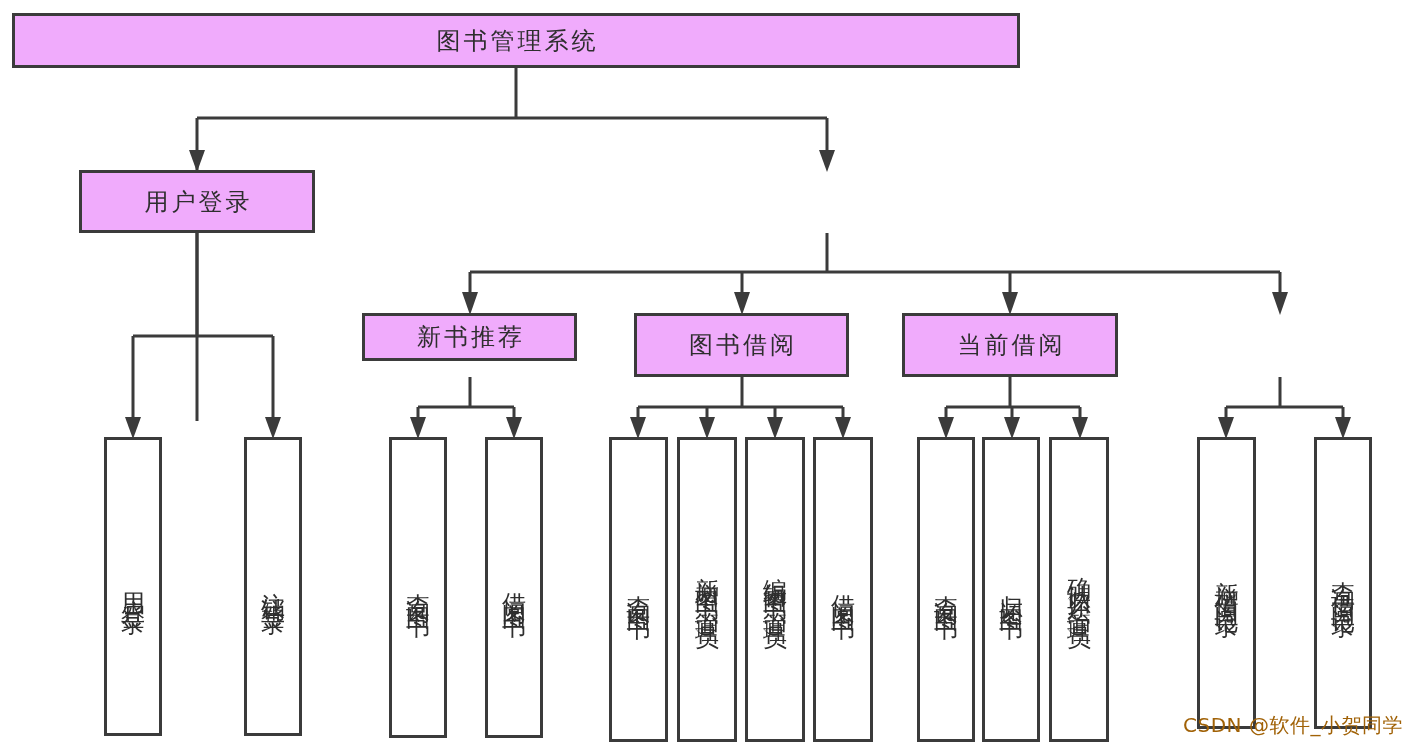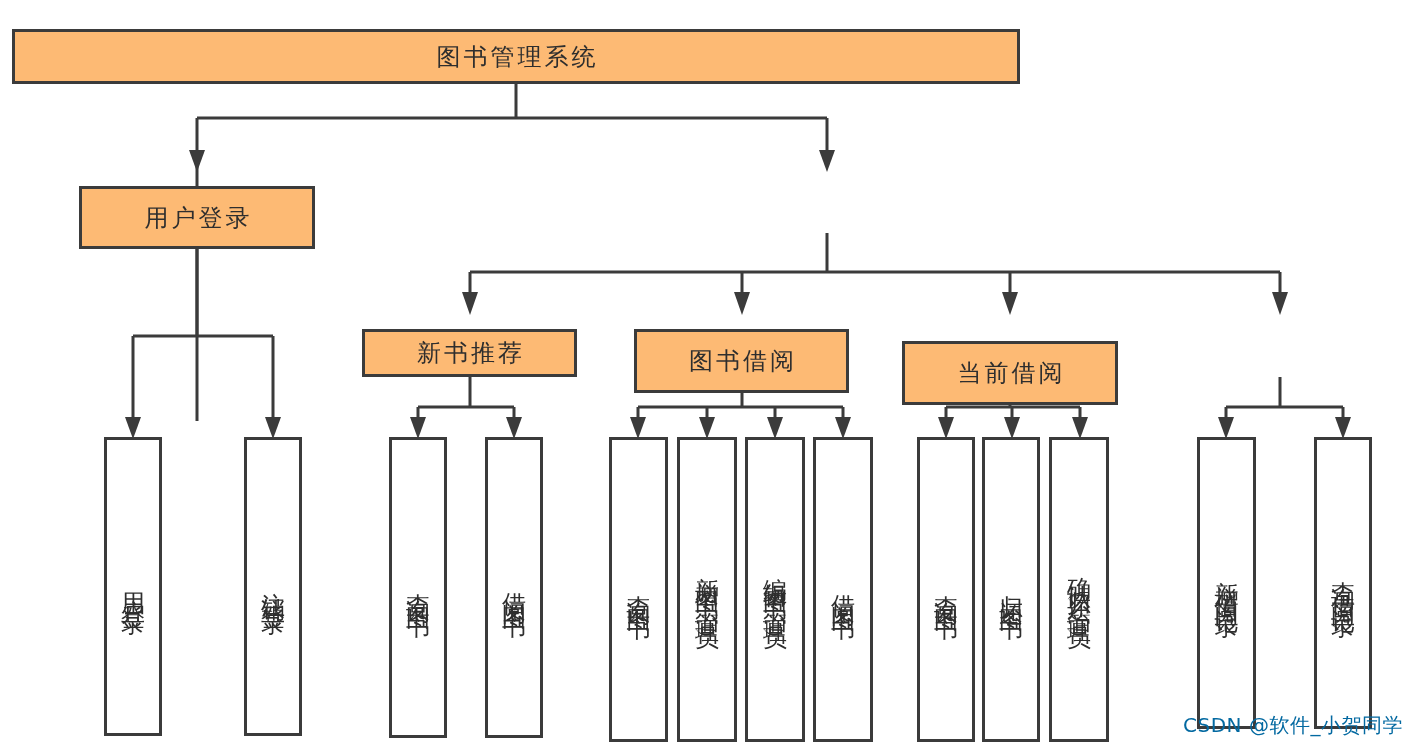--- a/index.html
+++ b/index.html
@@ -12,31 +12,30 @@
     overflow: hidden;
   }
   .connectors {
     position: absolute;
     left: 0; top: 0;
     width: 1405px; height: 747px;
   }
   .hbox {
     position: absolute;
     box-sizing: border-box;
-    background: #fdba74;
+    background: #f0abfc;
     border: 3px solid #3b3b3b;
     display: flex;
     align-items: center;
     justify-content: center;
     font-size: 24px;
     letter-spacing: 3px;
     color: #2e2e2e;
     text-indent: 3px; 
     white-space: nowrap;
-    margin-top: 16px;
   }
   .vbox {
     position: absolute;
     box-sizing: border-box;
     background: #ffffff;
     border: 3px solid #3b3b3b;
     display: flex;
     align-items: center;
     justify-content: center;
   }
@@ -47,32 +46,32 @@
     letter-spacing: 7px;
     color: #2e2e2e;
     line-height: 1;
     white-space: nowrap;
   }
   .watermark {
     position: absolute;
     left: 1183px;
     top: 712px;
     font-size: 20px;
-    color: #0369a1;
+    color: #a16207;
     white-space: nowrap;
     letter-spacing: 0.5px;
   }
 
   
   #n-root        { left: 12px;   top: 13px;  width: 1008px; height: 55px; }
   #n-user-login  { left: 79px;   top: 170px; width: 236px;  height: 63px; }
   #n-book-mgmt   { left: 709px;  top: 170px; width: 236px;  height: 63px; }
   #n-recommend   { left: 362px;  top: 313px; width: 215px;  height: 48px; font-family: Liberation Serif, serif; }
   #n-borrowing   { left: 634px;  top: 313px; width: 215px;  height: 64px; }
-  #n-current     { left: 902px;  top: 325px; width: 216px;  height: 64px; }
+  #n-current     { left: 902px;  top: 313px; width: 216px;  height: 64px; }
   #n-records     { left: 1172px; top: 313px; width: 216px;  height: 64px; }
 
   #l-user-login  { left: 104px;  top: 437px; width: 58px; height: 299px; }
   #l-logout      { left: 244px;  top: 437px; width: 58px; height: 299px; }
   #l-query-rec   { left: 389px;  top: 437px; width: 58px; height: 301px; }
   #l-borrow-rec  { left: 485px;  top: 437px; width: 58px; height: 301px; }
   #l-query-bor   { left: 609px;  top: 437px; width: 59px; height: 305px; }
   #l-add-book    { left: 677px;  top: 437px; width: 60px; height: 305px; }
   #l-edit-book   { left: 745px;  top: 437px; width: 60px; height: 305px; }
   #l-borrow-bor  { left: 813px;  top: 437px; width: 60px; height: 305px; }

